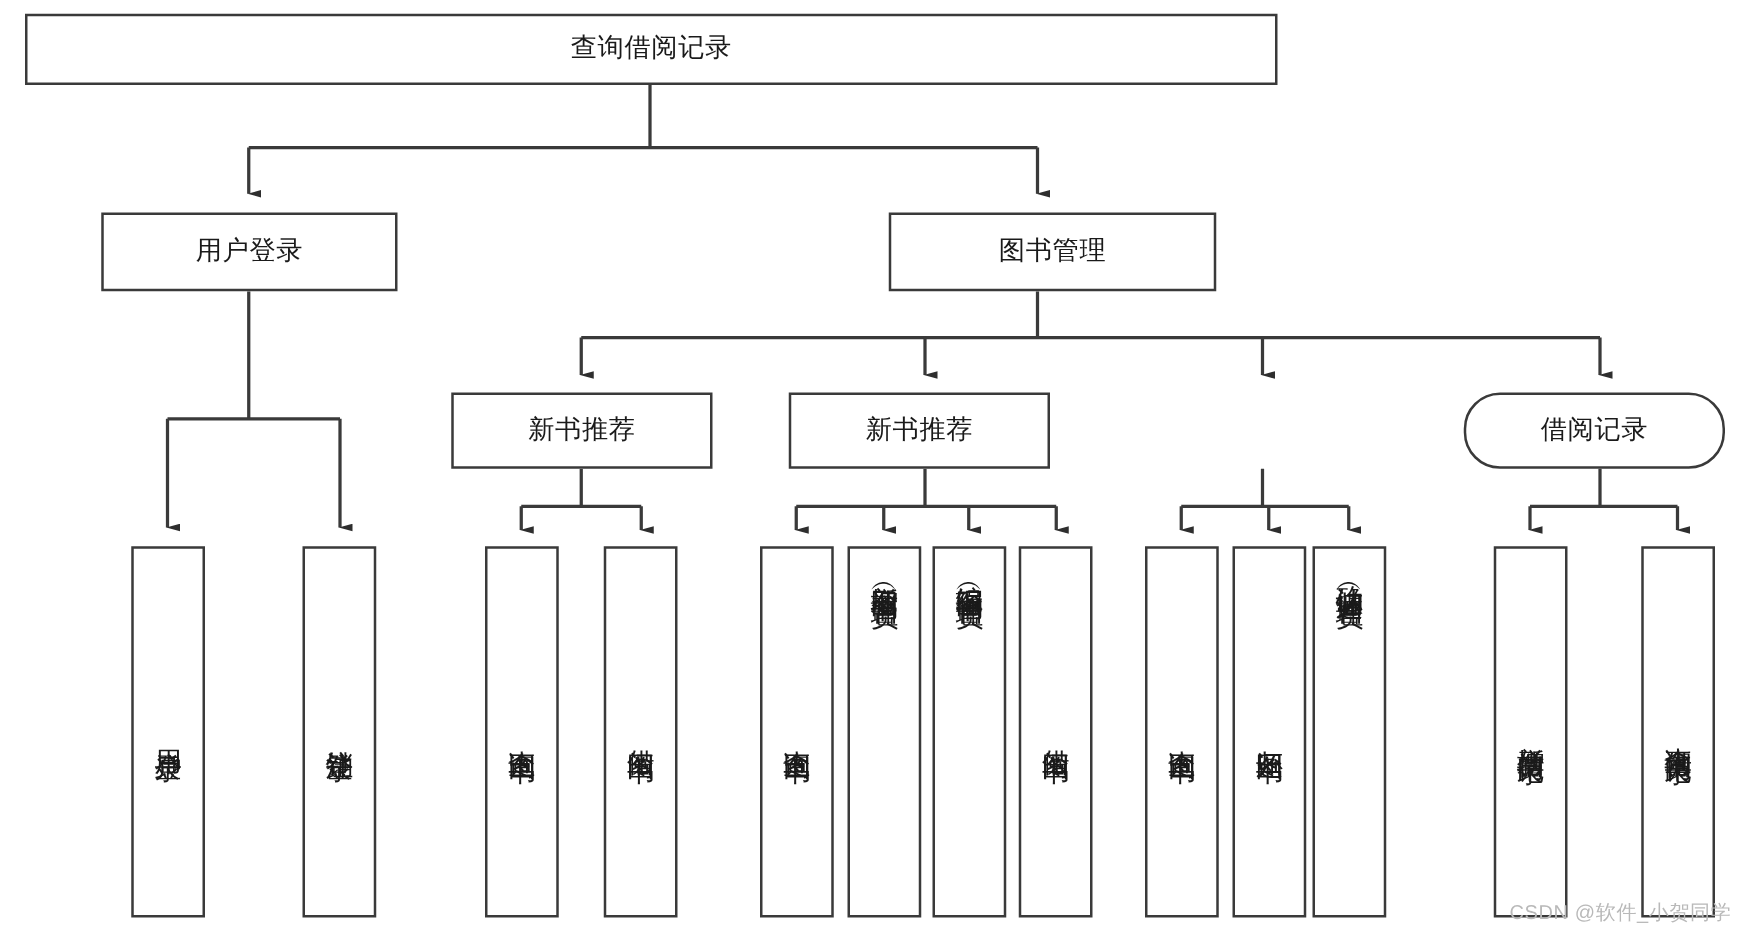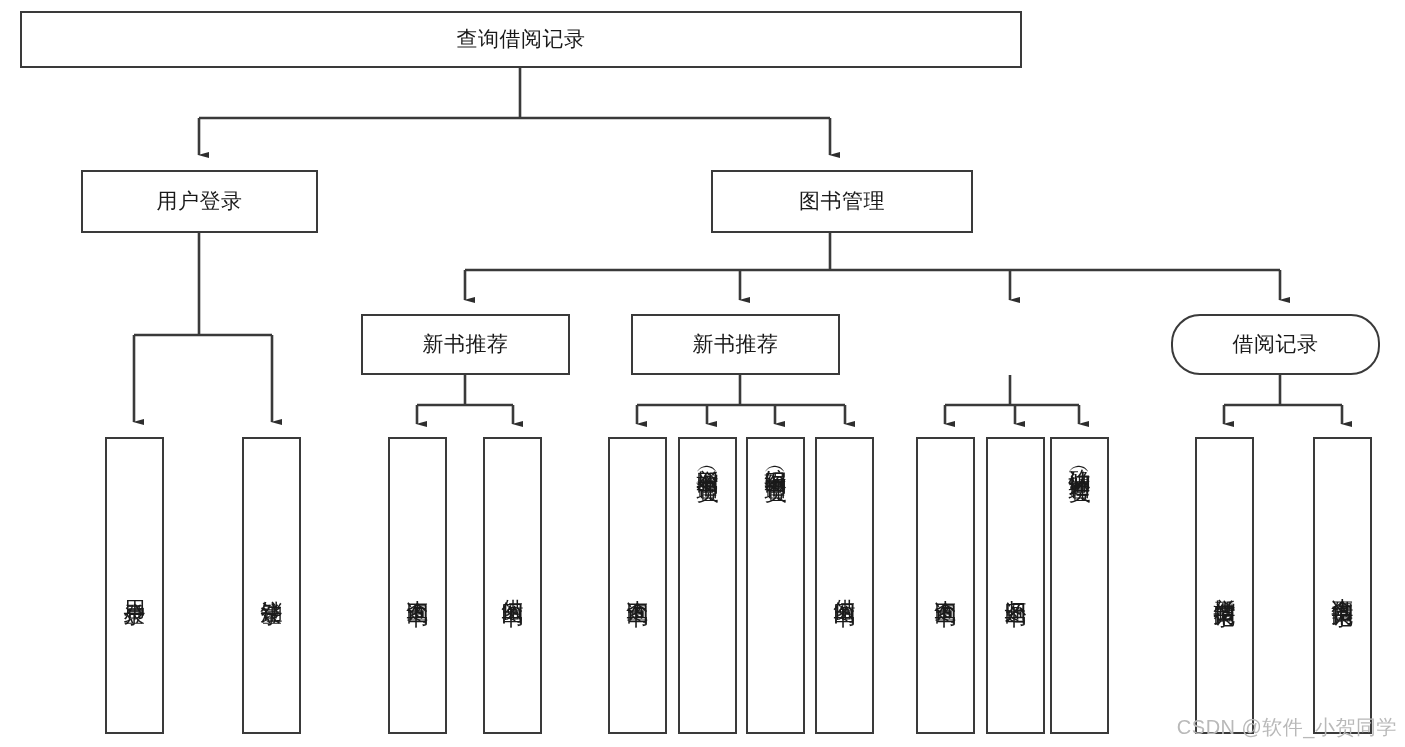--- a/index.html
+++ b/index.html
@@ -56,23 +56,23 @@
     font-size: 22px;
     letter-spacing: 2px;
     line-height: 1.0;
   }
   .node.vert.centered {
     align-items: center;
     padding-top: 0;
   }
   #watermark {
     position: absolute;
-    right: 8px;
+    right: 20px;
     bottom: 6px;
-    font-size: 20px;
+    font-size: 16px;
     color: #b9b9b9;
     letter-spacing: 0.5px;
     z-index: 5;
     white-space: nowrap;
   }
 </style>
 </head>
 <body>
 
 <div id="canvas">

